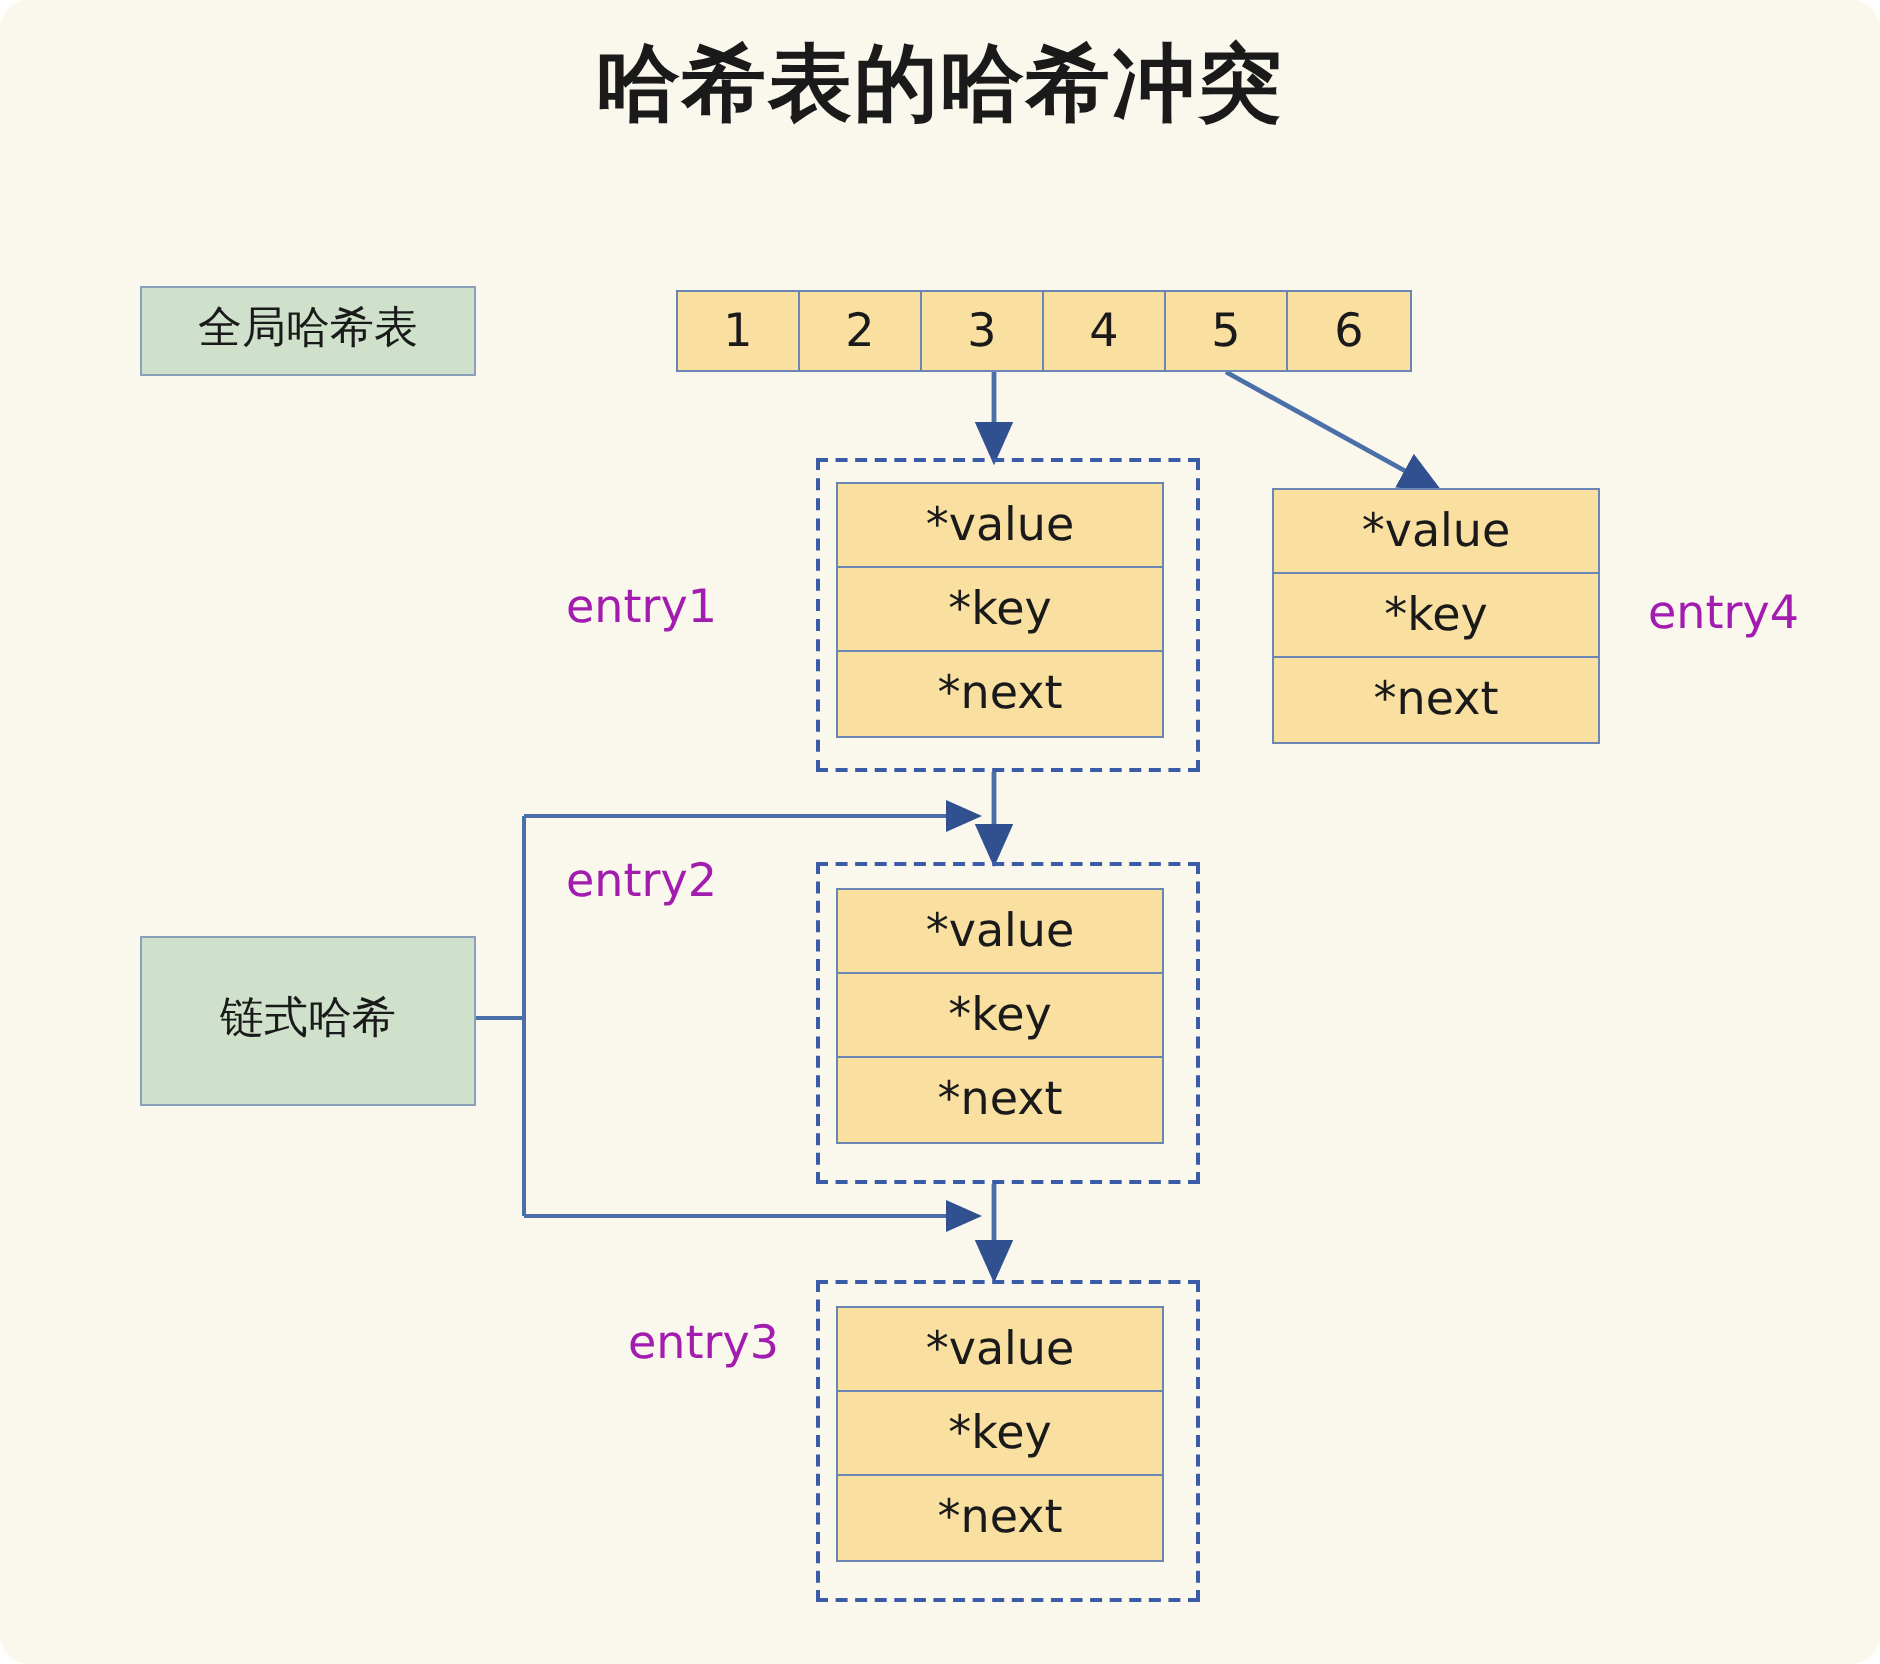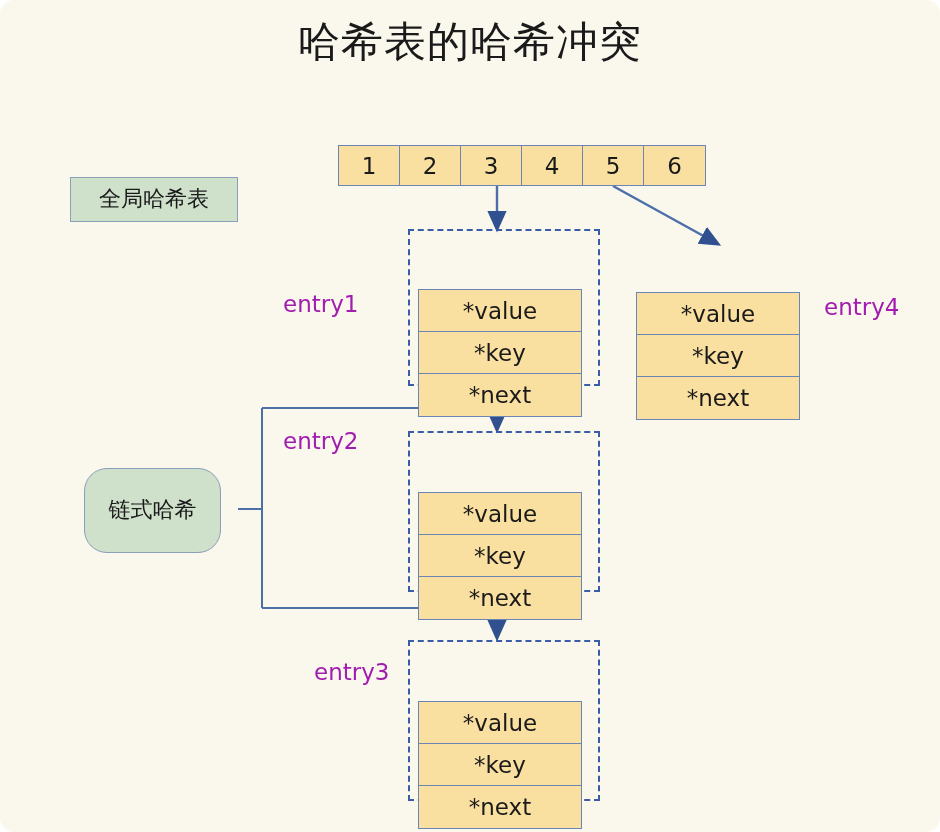--- a/index.html
+++ b/index.html
@@ -20,21 +20,21 @@
   svg.wires{
     position:absolute;left:0;top:0;width:940px;height:832px;
     pointer-events:none;
   }
 
   
   #title{
     position:absolute;left:0;top:14px;width:940px;
     text-align:center;
     font-size:42px;
-    font-weight:normal;
+    font-weight:bold;
     color:#1a1a1a;
     letter-spacing:1px;
     white-space:nowrap;
   }
 
   
   #bucket-title{
     position:absolute;left:338px;top:108px;width:368px;
     text-align:center;font-size:23px;color:#1a1a1a;
   }
@@ -61,35 +61,34 @@
     position:absolute;
     background:#cfe0cb;
     border:1.4px solid #8aa0b8;
     box-sizing:border-box;
     display:flex;align-items:center;justify-content:center;
     flex-direction:column;
     font-size:22px;color:#1a1a1a;
     line-height:1.30;
     text-align:center;
   }
-  #note-global{left:70px;top:143px;width:168px;height:45px;margin-top:34px;}
-  #note-chain{left:84px;top:468px;width:137px;height:85px;border-radius:23px;}
+  #note-global{left:70px;top:143px;width:168px;height:45px;}
+  #note-chain{left:70px;top:468px;width:168px;height:85px;}
 
   
   .entry-dashed{
     position:absolute;
     border:2px dashed #3a5ba8;
     box-sizing:border-box;
   }
   .entry-box{
     position:absolute;
     border:1.6px solid #6b85b5;
     box-sizing:border-box;
     background:#fae0a0;
-    margin-top:48px;
   }
   .entry-row{
     height:42px;
     box-sizing:border-box;
     border-bottom:1.6px solid #6b85b5;
     display:flex;align-items:center;justify-content:center;
     font-size:23px;color:#1a1a1a;
     background:#fae0a0;
   }
   .entry-row:last-child{border-bottom:none;}

